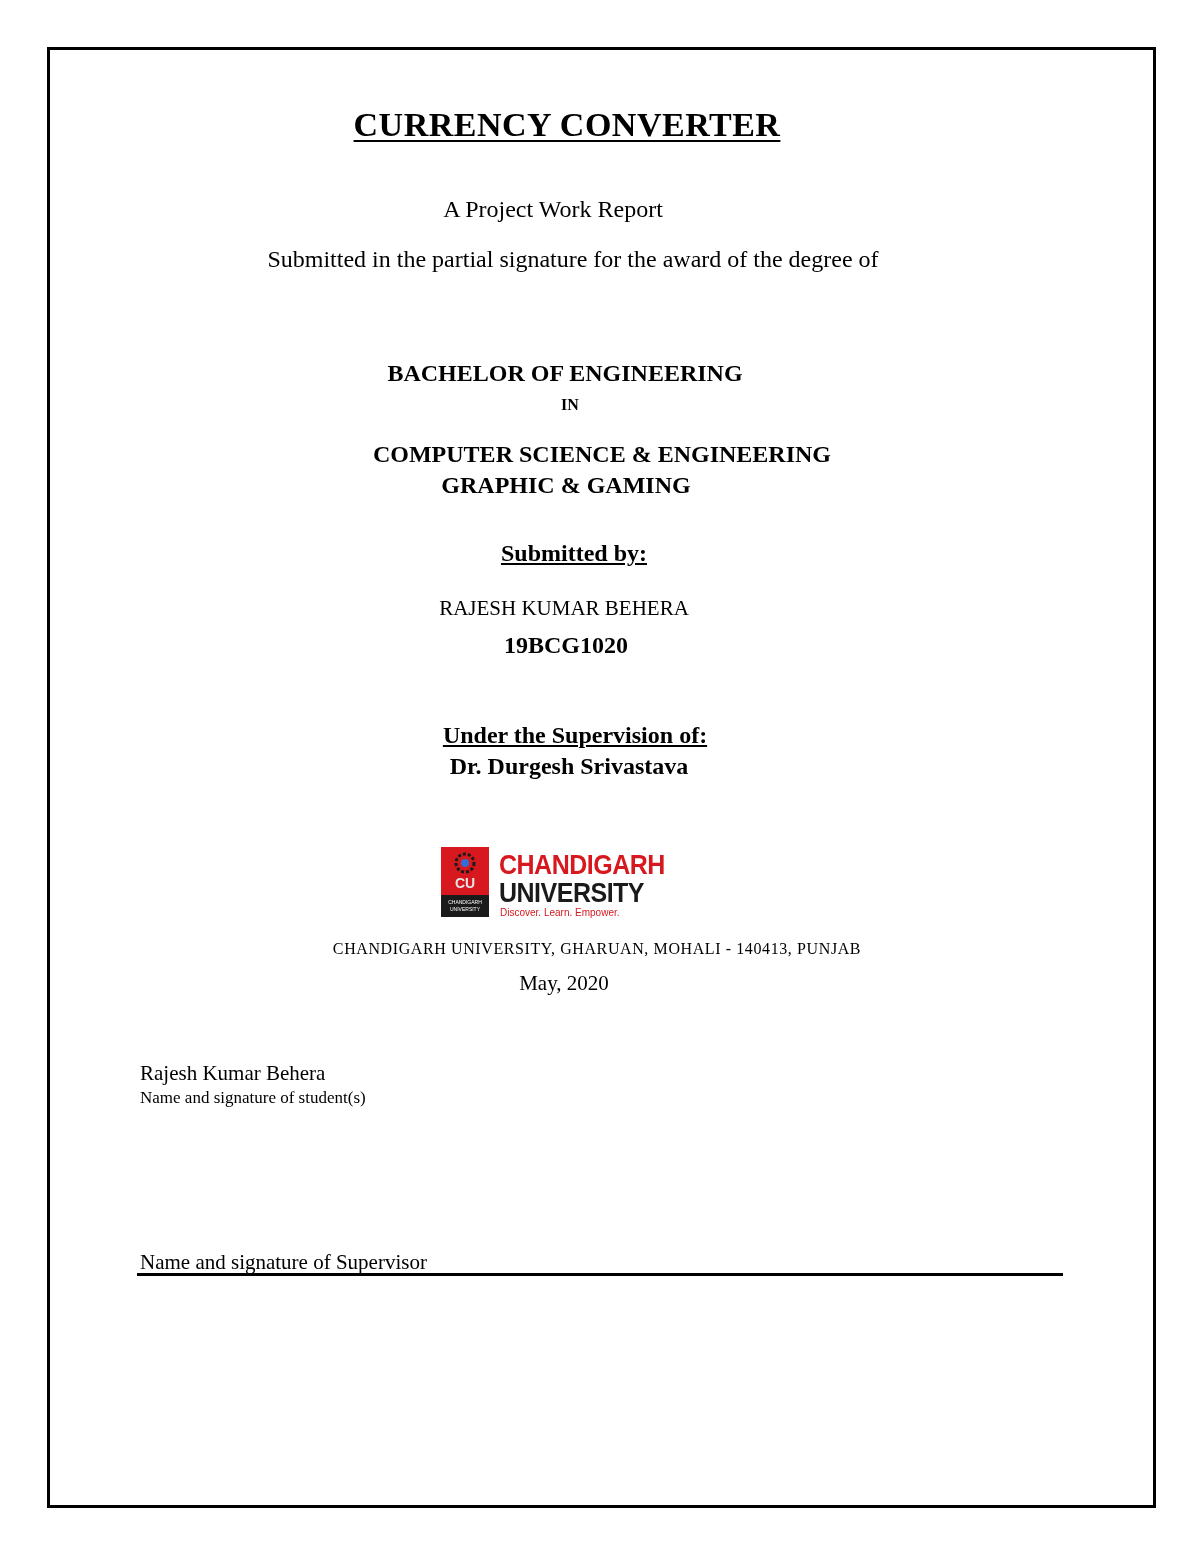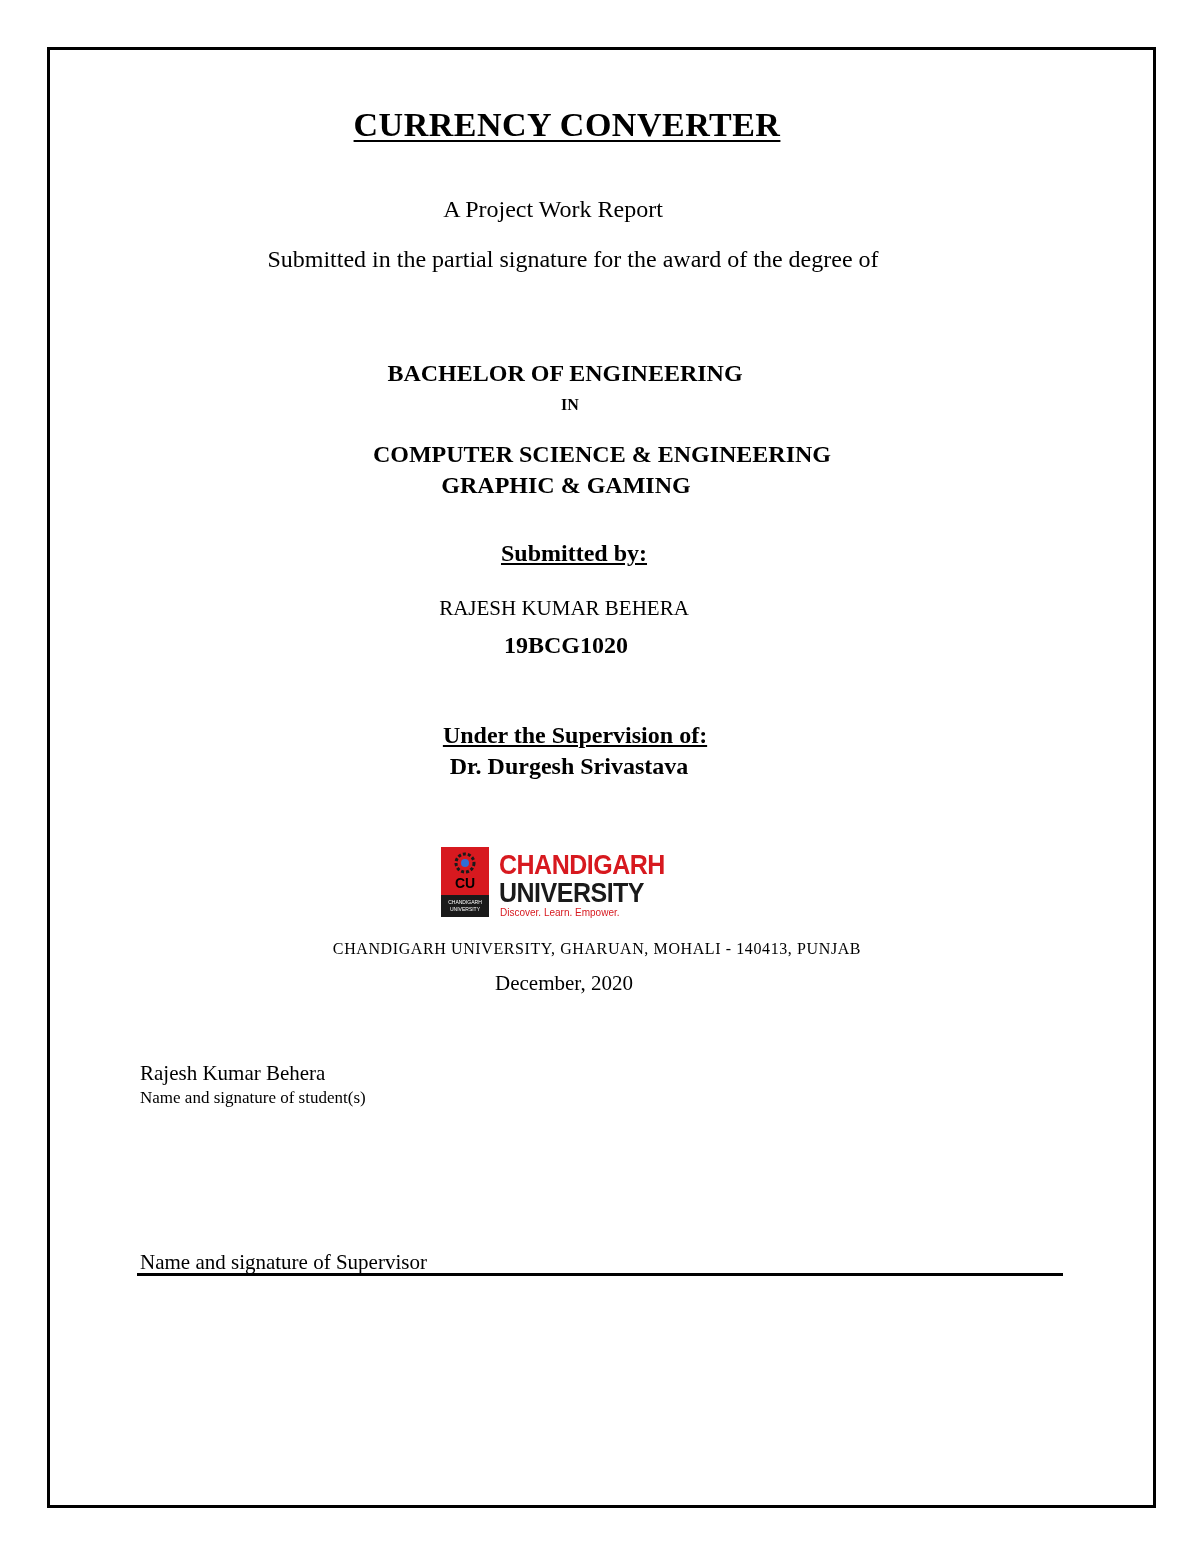--- a/index.html
+++ b/index.html
@@ -7,21 +7,21 @@
   .page-border { position: absolute; left: 47px; top: 47px; width: 1103px; height: 1455px; border: 3px solid #000; box-sizing: content-box; }
   .abs { position: absolute; white-space: nowrap; }
   .center { transform: translateX(-50%); }
   .title { font-size: 34px; font-weight: bold; text-decoration: underline; text-decoration-thickness: 2px; text-underline-offset: 4px; letter-spacing: 0.5px; }
   .reg { font-size: 24px; }
   .bold { font-weight: bold; }
   .ul { text-decoration: underline; }
   .logo { position: absolute; left: 441px; top: 847px; width: 210px; height: 70px; }
   .logo-box { position: absolute; left: 0; top: 0; width: 48px; height: 70px; background: #d7191f; }
   .logo-box-bottom { position: absolute; left: 0; top: 48px; width: 48px; height: 22px; background: #1a1a1a; color: #fff; font-family: "Liberation Sans", sans-serif; font-size: 5px; text-align: center; line-height: 7px; padding-top: 4px; box-sizing: border-box; }
-  .logo-cu { position: absolute; left: 0; top: 28px; width: 48px; text-align: center; color: #000000; font-family: "Liberation Sans", sans-serif; font-weight: bold; font-size: 14px; }
+  .logo-cu { position: absolute; left: 0; top: 28px; width: 48px; text-align: center; color: #e5e5e5; font-family: "Liberation Sans", sans-serif; font-weight: bold; font-size: 14px; }
   .logo-gear { position: absolute; left: 11px; top: 4px; width: 26px; height: 24px; }
   .logo-name1 { position: absolute; left: 58px; top: 2px; color: #d7191f; font-family: "Liberation Sans", sans-serif; font-weight: bold; font-size: 25px; letter-spacing: -0.5px; transform: scaleY(1.1); transform-origin: top left; }
   .logo-name2 { position: absolute; left: 58px; top: 30px; color: #1a1a1a; font-family: "Liberation Sans", sans-serif; font-weight: bold; font-size: 25px; letter-spacing: -0.5px; transform: scaleY(1.1); transform-origin: top left; }
   .logo-tag { position: absolute; left: 59px; top: 60px; color: #d7191f; font-family: "Liberation Sans", sans-serif; font-size: 10px; }
   .sig-line { position: absolute; left: 137px; top: 1273px; width: 926px; height: 3px; background: #000; }
 </style>
 </head>
 <body>
 
 <div class="page-border"></div>
@@ -59,21 +59,21 @@
     <div class="logo-cu">CU</div>
     <div class="logo-box-bottom">CHANDIGARH UNIVERSITY</div>
   </div>
   <div class="logo-name1">CHANDIGARH</div>
   <div class="logo-name2">UNIVERSITY</div>
   <div class="logo-tag">Discover. Learn. Empower.</div>
 </div>
 
 <div class="abs center" style="left:597px; top:940px; font-size:16px; letter-spacing:0.6px;">CHANDIGARH UNIVERSITY, GHARUAN, MOHALI - 140413, PUNJAB</div>
 
-<div class="abs center" style="left:564px; top:971px; font-size:21px;">December, 2020</div>
+<div class="abs center" style="left:564px; top:971px; font-size:21px;">May, 2020</div>
 
 <div class="abs" style="left:140px; top:1061px; font-size:21px;">Rajesh Kumar Behera</div>
 
 <div class="abs" style="left:140px; top:1088px; font-size:17px;">Name and signature of student(s)</div>
 
 <div class="abs" style="left:140px; top:1250px; font-size:21px;">Name and signature of Supervisor</div>
 
 <div class="sig-line"></div>
 
 </body></html>

